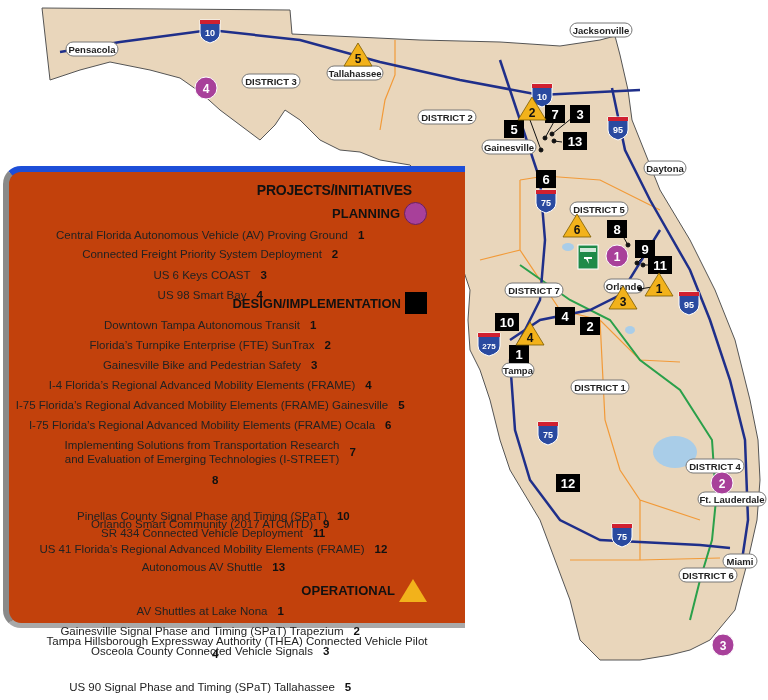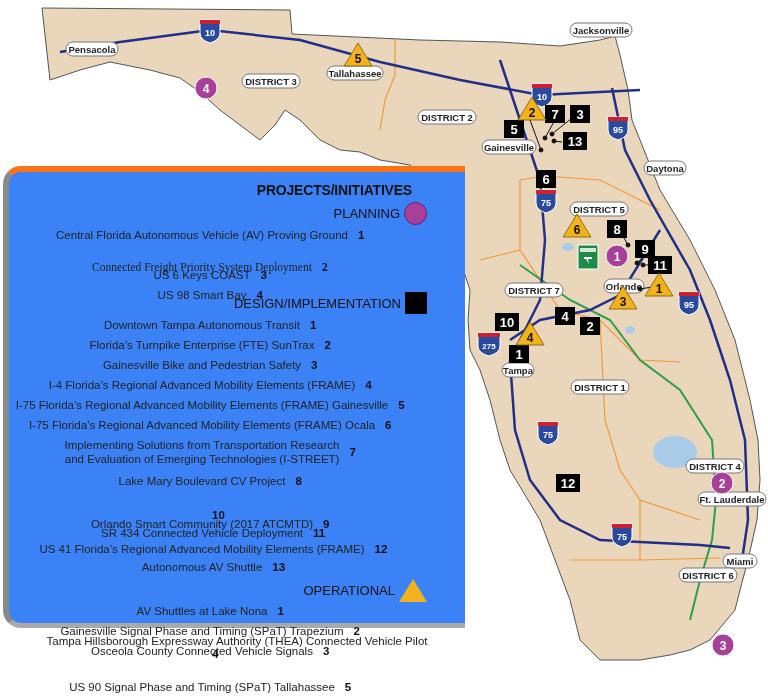--- a/index.html
+++ b/index.html
@@ -1,20 +1,20 @@
 <!DOCTYPE html>
 <html><head>
 <meta charset="utf-8">
 <style>
   html,body{margin:0;padding:0;background:#ffffff;}
   body{width:768px;height:700px;position:relative;overflow:hidden;font-family:"Liberation Sans",sans-serif;}
   #map{position:absolute;left:0;top:0;width:768px;height:700px;}
-  .legend{position:absolute;left:3px;top:166px;width:462px;height:462px;background:#3b82f6;border-top:6px solid #f97316;border-left:6px solid #8a8a8a;border-bottom:5px solid #a9a9a9;border-radius:18px 0 0 18px;box-sizing:border-box;}
+  .legend{position:absolute;left:3px;top:166px;width:462px;height:462px;background:#c2410c;border-top:6px solid #1d4ed8;border-left:6px solid #8a8a8a;border-bottom:5px solid #a9a9a9;border-radius:18px 0 0 18px;box-sizing:border-box;}
   .legend-title{position:absolute;right:53px;top:10px;font-weight:bold;font-size:14px;color:#111;letter-spacing:-0.2px;}
-  .sec-title{position:absolute;right:38px;font-weight:normal;font-size:13px;color:#111;display:flex;align-items:center;}
+  .sec-title{position:absolute;right:38px;font-weight:bold;font-size:13px;color:#111;display:flex;align-items:center;}
   .sec-title span.t{margin-right:4px;}
   .sym-circle{width:23px;height:23px;border-radius:50%;background:#a8409a;border:1px solid #6a2060;box-sizing:border-box;}
   .sym-square{width:22px;height:22px;background:#000;}
   .sym-tri{width:0;height:0;border-left:14px solid transparent;border-right:14px solid transparent;border-bottom:23px solid #f2b21b;position:relative;}
   .item{position:absolute;right:0;width:456px;display:flex;justify-content:center;align-items:center;font-size:11.5px;color:#222;}
   .item .lbl{text-align:right;line-height:14px;}
   .item .num{width:32px;font-weight:bold;text-align:left;padding-left:10px;box-sizing:border-box;color:#111;margin-right:38px;}
   .marker-label{font-family:"Liberation Sans",sans-serif;font-weight:bold;}
 </style>
 </head>
@@ -241,21 +241,21 @@
   <div class="legend-title">PROJECTS/INITIATIVES</div>
 
   <div class="sec-title" style="top:30px;">
     <span class="t">PLANNING</span>
     <div class="sym-circle"></div>
   </div>
   <div class="item" style="top:56px;">
       <span class="lbl">Central Florida Autonomous Vehicle (AV) Proving Ground</span>
       <span class="num">1</span>
     </div>
-  <div class="item" style="top:88px;font-family:Liberation Serif, serif;">
+  <div class="item" style="top:75px;">
       <span class="lbl">Connected Freight Priority System Deployment</span>
       <span class="num">2</span>
     </div>
   <div class="item" style="top:96px;">
       <span class="lbl">US 6 Keys COAST</span>
       <span class="num">3</span>
     </div>
   <div class="item" style="top:116px;">
       <span class="lbl">US 98 Smart Bay</span>
       <span class="num">4</span>
@@ -287,28 +287,28 @@
     </div>
   <div class="item" style="top:246px;">
       <span class="lbl">I-75 Florida’s Regional Advanced Mobility Elements (FRAME) Ocala</span>
       <span class="num">6</span>
     </div>
   <div class="item" style="top:266px;">
     <span class="lbl"><span>Implementing Solutions from Transportation Research</span><br><span>and Evaluation of Emerging Technologies (I-STREET)</span></span>
     <span class="num">7</span>
   </div>
   <div class="item" style="top:302px;">
-      <span class="lbl">Lake Mary Boulevard CV Project</span>
       <span class="num">8</span>
     </div>
   <div class="item" style="top:319px;margin-top:26px;">
       <span class="lbl">Orlando Smart Community (2017 ATCMTD)</span>
       <span class="num">9</span>
     </div>
   <div class="item" style="top:337px;">
+      <span class="lbl">Pinellas County Signal Phase and Timing (SPaT)</span>
       <span class="num">10</span>
     </div>
   <div class="item" style="top:354px;">
       <span class="lbl">SR 434 Connected Vehicle Deployment</span>
       <span class="num">11</span>
     </div>
   <div class="item" style="top:370px;">
       <span class="lbl">US 41 Florida’s Regional Advanced Mobility Elements (FRAME)</span>
       <span class="num">12</span>
     </div>

